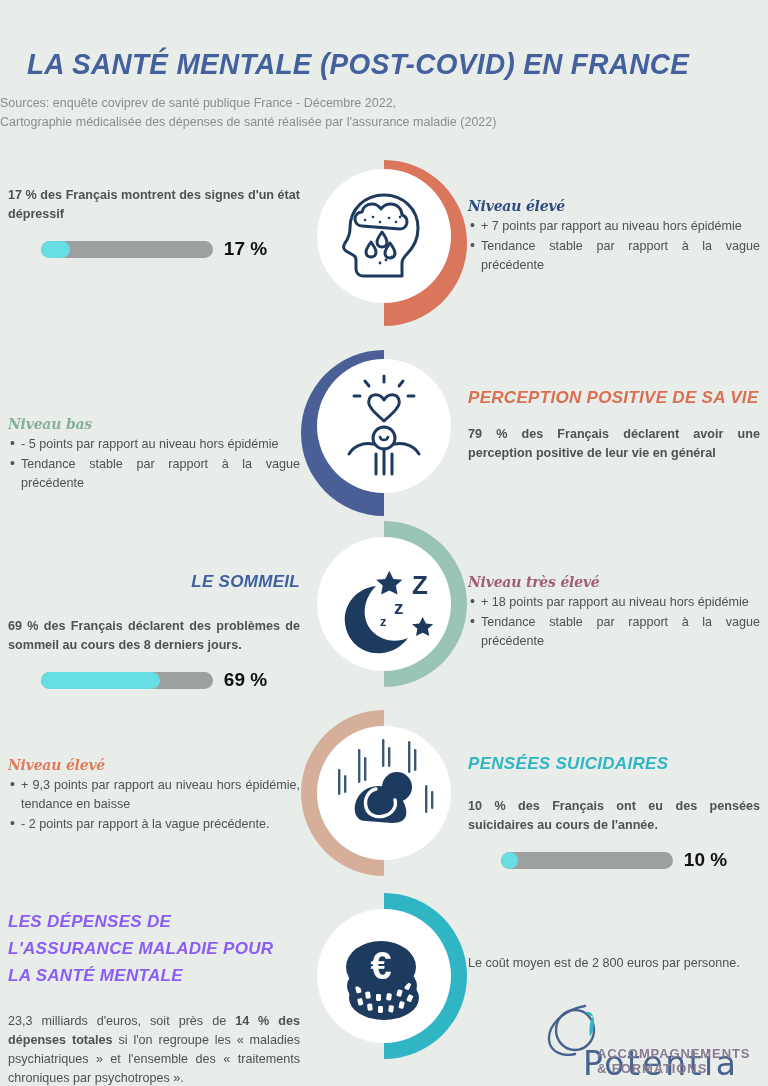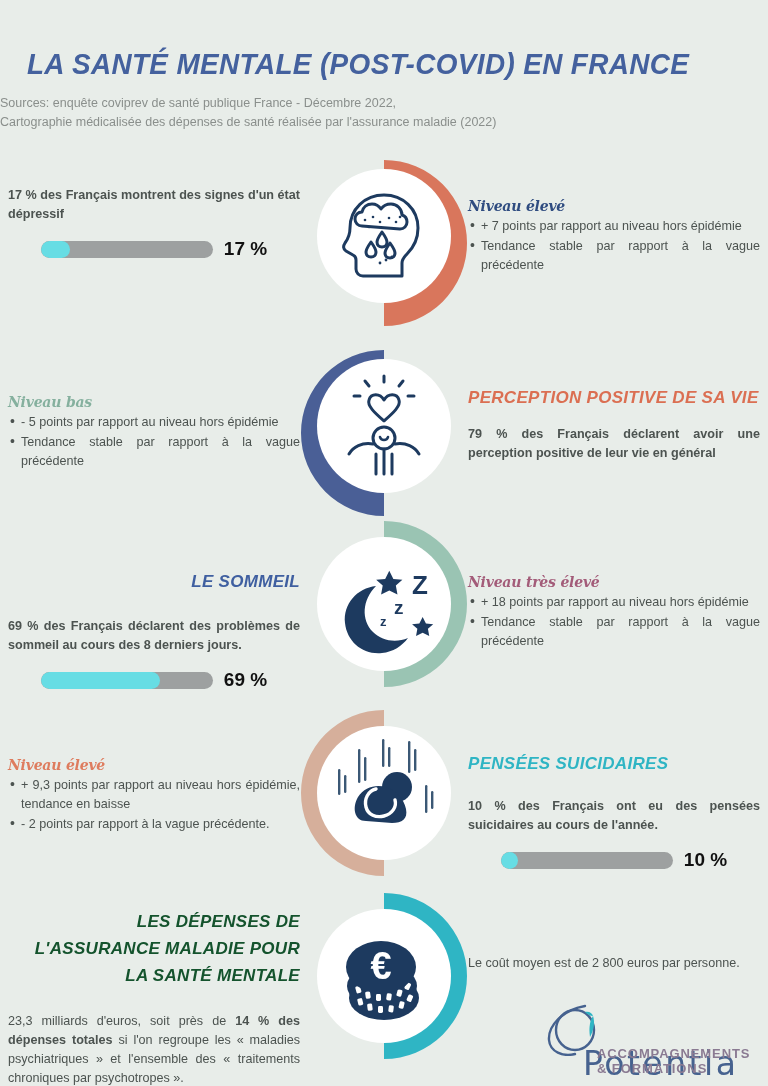--- a/index.html
+++ b/index.html
@@ -333,21 +333,21 @@
   <div class="side right" style="top:36px;">
     <div class="heading-script" style="color:#2F4C80;">Niveau élevé</div>
     <ul class="bullets">
       <li>+ 7 points par rapport au niveau hors épidémie</li>
       <li>Tendance stable par rapport à la vague précédente</li>
     </ul>
   </div>
 </div>
 
 <div class="section" style="top:386px;">
-  <div class="side left" style="top:8px;">
+  <div class="side left" style="top:30px;">
     <div class="heading-script" style="color:#85B09E;">Niveau bas</div>
     <ul class="bullets">
       <li>- 5 points par rapport au niveau hors épidémie</li>
       <li>Tendance stable par rapport à la vague précédente</li>
     </ul>
   </div>
 
   <div class="side right">
     <div class="heading-caps t-left" style="color:#DB6F52; white-space:nowrap;">PERCEPTION POSITIVE DE SA VIE</div>
     <div class="body-text" style="margin-top:16px;">79 % des Français déclarent avoir une perception positive de leur vie en général</div>
@@ -391,21 +391,21 @@
       <div class="bar-track">
         <div class="bar-fill" style="width:10%;"></div>
       </div>
       <div class="bar-label">10 %</div>
     </div>
   </div>
 </div>
 
 <div class="section" style="top:908px;">
   <div class="side left">
-    <div class="heading-caps" style="color:#14532d; text-align:right; line-height:27px;">LES DÉPENSES DE L'ASSURANCE MALADIE POUR LA SANTÉ MENTALE</div>
+    <div class="heading-caps" style="color:#8b5cf6; text-align:left; line-height:27px;">LES DÉPENSES DE L'ASSURANCE MALADIE POUR LA SANTÉ MENTALE</div>
     <div class="body-text plain" style="margin-top:23px;"><span>23,3 milliards d'euros, soit près de </span><span style="font-weight:bold;">14 % des dépenses totales</span><span> si l'on regroupe les « maladies psychiatriques » et l'ensemble des « traitements chroniques par psychotropes ».</span></div>
   </div>
 
   <div class="side right" style="top:46px;">
     <div class="body-text plain" style="text-align:justify;">Le coût moyen est de 2 800 euros par personne.</div>
   </div>
 </div>
 
 <div id="logo-block">
   <div id="logo-wordmark">

